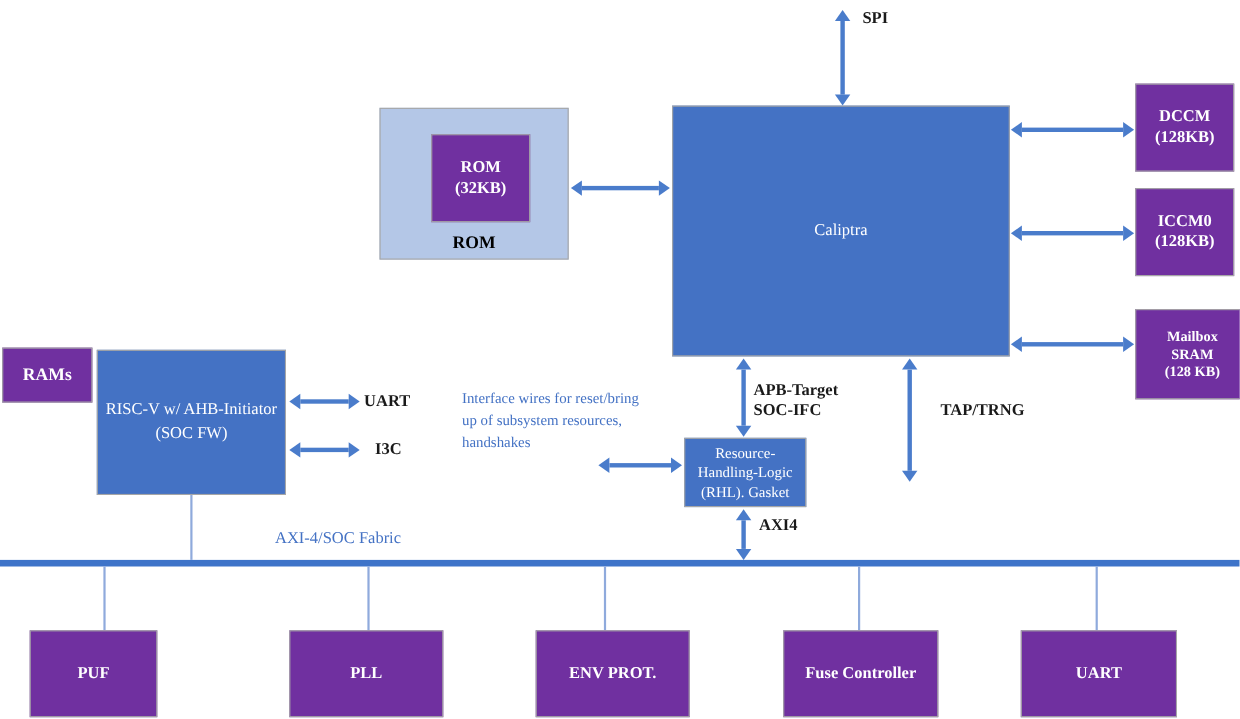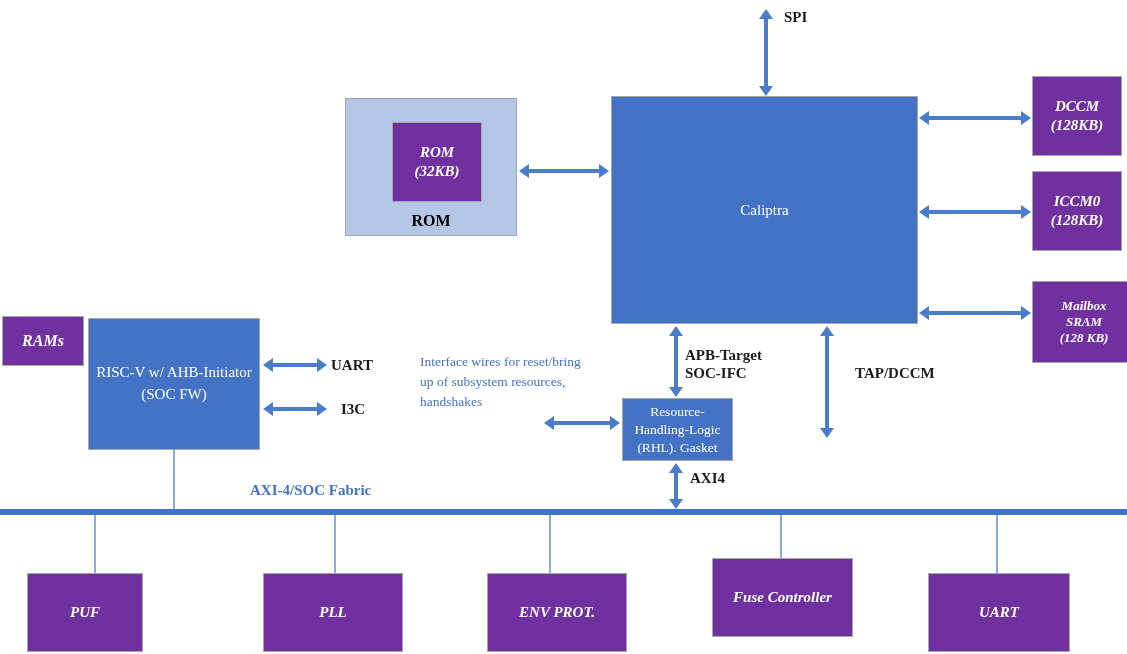--- a/index.html
+++ b/index.html
@@ -7,29 +7,29 @@
     position:relative;width:1127px;height:654px;overflow:hidden;background:#ffffff;
     font-family:"Liberation Serif","DejaVu Serif",serif;
     padding-left:42px;
   }
   .box{
     position:absolute;display:flex;align-items:center;justify-content:center;
     text-align:center;border:1.5px solid #a6a6a6;box-sizing:border-box;
     white-space:pre-line;line-height:1.25;
   }
   .blue{background:var(--blue);color:#ffffff;}
-  .purple{background:var(--purple);color:#ffffff;font-weight:bold;font-style:italic;}
+  .purple{background:var(--purple);color:#ffffff;font-weight:bold;}
   .romouter{background:var(--romlight);color:#000;font-weight:bold;align-items:flex-end;padding-bottom:4px;}
   .lbl{position:absolute;font-weight:bold;color:#1a1a1a;white-space:pre-line;font-size:15px;line-height:1.22;}
   .note{
     position:absolute;color:var(--textblue);font-size:13.5px;line-height:20px;
     white-space:pre-line;font-weight:normal;
   }
   .fabric-bar{position:absolute;background:var(--bar);}
-  .fabric-lbl{position:absolute;color:var(--textblue);font-size:15px;font-weight:bold;}
+  .fabric-lbl{position:absolute;color:var(--textblue);font-size:15px;font-weight:normal;}
   .line-v{position:absolute;width:2px;background:var(--line);}
   
   .arrow-h{position:absolute;height:4px;background:var(--arrow);}
   .arrow-h::before{content:"";position:absolute;left:-10px;top:-5px;width:0;height:0;
     border-top:7px solid transparent;border-bottom:7px solid transparent;border-right:10px solid var(--arrow);}
   .arrow-h::after{content:"";position:absolute;right:-10px;top:-5px;width:0;height:0;
     border-top:7px solid transparent;border-bottom:7px solid transparent;border-left:10px solid var(--arrow);}
   .arrow-v{position:absolute;width:4px;background:var(--arrow);}
   .arrow-v::before{content:"";position:absolute;top:-10px;left:-5px;width:0;height:0;
     border-left:7px solid transparent;border-right:7px solid transparent;border-bottom:10px solid var(--arrow);}
@@ -83,34 +83,34 @@
 
   <div class="box blue" style="left:622px;top:398px;width:111px;height:63px;font-size:13.5px;line-height:18px">Resource-
 Handling-Logic
 (RHL). Gasket</div>
 
   <div class="arrow-v" style="left:674px;top:336px;height:51px"></div>
   <span class="lbl" style="left:685px;top:346px;width:84px;">APB-Target
 SOC-IFC</span>
 
   <div class="arrow-v" style="left:825px;top:336px;height:92px"></div>
-  <span class="lbl" style="left:855px;top:364px">TAP/DCCM</span>
+  <span class="lbl" style="left:855px;top:364px">TAP/TRNG</span>
 
   <div class="arrow-v" style="left:674px;top:473px;height:26px"></div>
   <span class="lbl" style="left:690px;top:469px">AXI4</span>
 
   <span class="fabric-lbl" style="left:250px;top:482px">AXI-4/SOC Fabric</span>
   <div class="fabric-bar" style="left:0;top:509px;width:1127px;height:6px"></div>
 
   <div class="line-v" style="left:173px;top:450px;height:59px"></div>
   <div class="line-v" style="left:94px;top:515px;height:58px"></div>
   <div class="line-v" style="left:334px;top:515px;height:58px"></div>
   <div class="line-v" style="left:549px;top:515px;height:58px"></div>
   <div class="line-v" style="left:780px;top:515px;height:58px"></div>
   <div class="line-v" style="left:996px;top:515px;height:58px"></div>
 
   <div class="box purple" style="left:27px;top:573px;width:116px;height:79px;font-size:15px">PUF</div>
   <div class="box purple" style="left:263px;top:573px;width:140px;height:79px;font-size:15px">PLL</div>
   <div class="box purple" style="left:487px;top:573px;width:140px;height:79px;font-size:15px">ENV PROT.</div>
-  <div class="box purple" style="left:712px;top:558px;width:141px;height:79px;font-size:15px">Fuse Controller</div>
+  <div class="box purple" style="left:712px;top:573px;width:141px;height:79px;font-size:15px">Fuse Controller</div>
   <div class="box purple" style="left:928px;top:573px;width:142px;height:79px;font-size:15px">UART</div>
 
 </div>
 
 </body></html>

